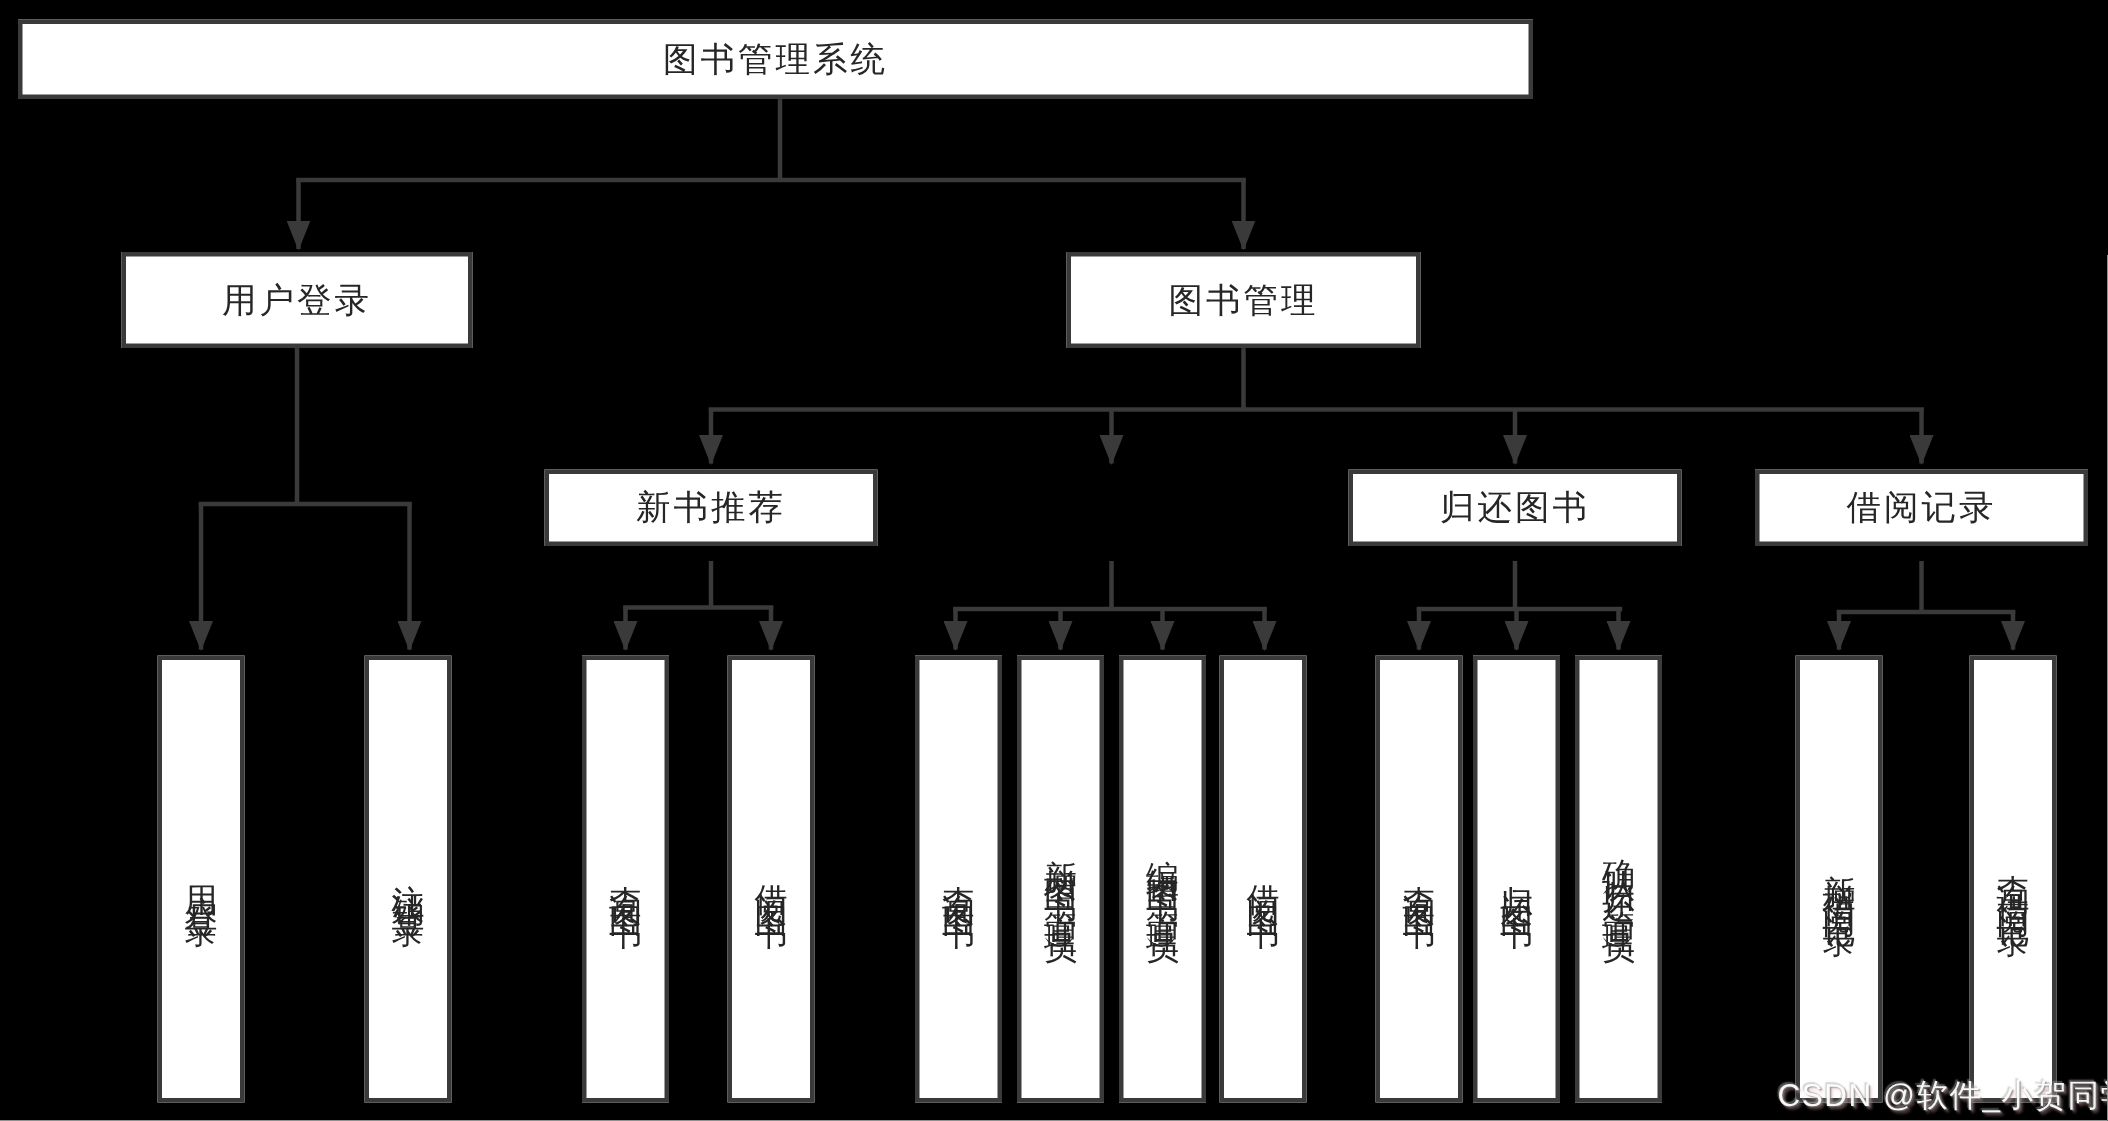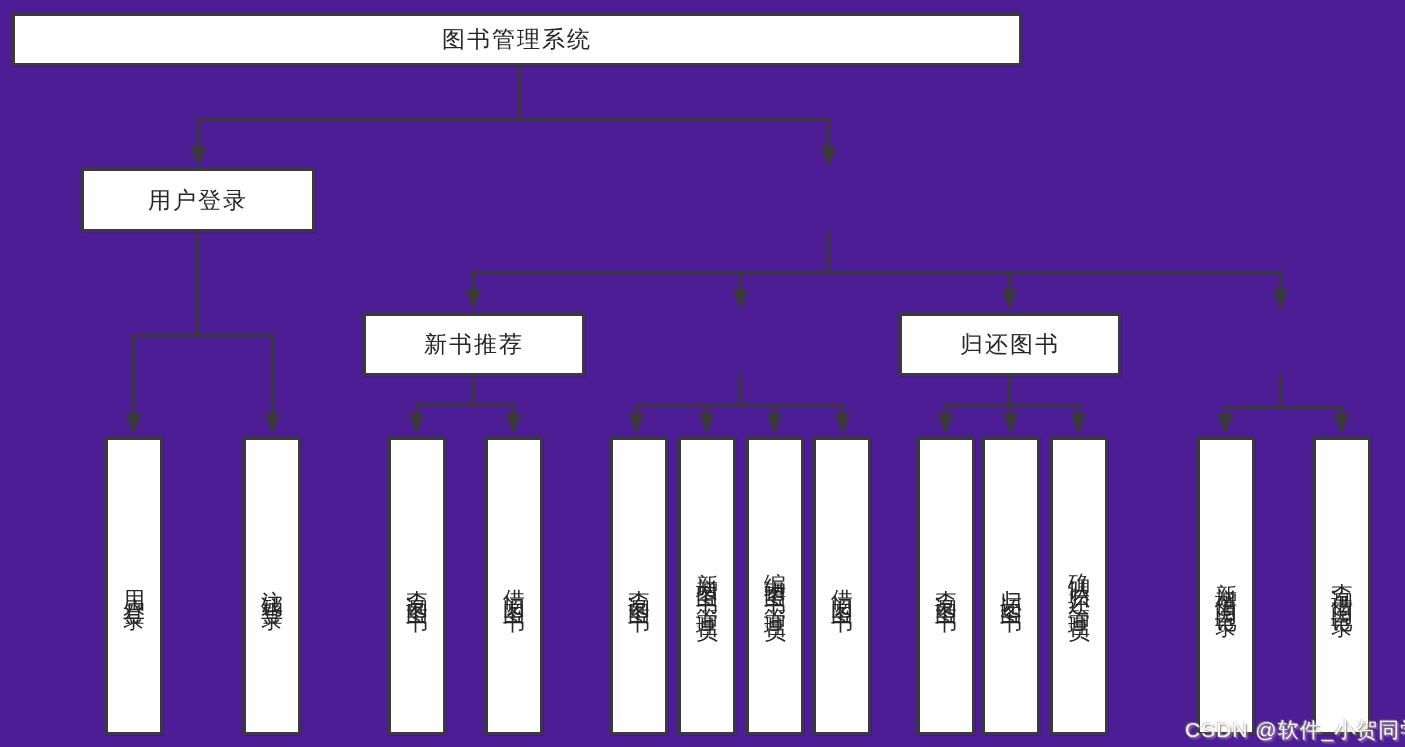--- a/index.html
+++ b/index.html
@@ -5,21 +5,21 @@
   html, body {
     margin: 0;
     padding: 0;
     background: #ffffff;
     font-family: "Liberation Sans", "DejaVu Sans", sans-serif;
   }
   .stage {
     position: relative;
     width: 1405px;
     height: 747px;
-    background: #4c1d95;
+    background: #000000;
     overflow: hidden;
   }
   .connectors {
     position: absolute;
     left: 0; top: 0;
     width: 1405px;
     height: 747px;
   }
   .node {
     position: absolute;
@@ -38,21 +38,21 @@
     writing-mode: vertical-rl;
     text-orientation: mixed;
     font-size: 22px;
     letter-spacing: 7px;
     line-height: 1;
   }
   
   .root-box  { left: 12px;  top: 13px;  width: 1010px; height: 53px; }
   .l2a { left: 81px;  top: 168px; width: 234px; height: 64px; }
   .l2b { left: 711px; top: 168px; width: 236px; height: 64px; }
-  .l3  { top: 313px; height: 63px; width: 222px; }
+  .l3  { top: 313px; height: 51px; width: 222px; }
   .l3a { left: 363px; }
   .l3b { left: 630px; }
   .l3c { left: 899px; }
   .l3d { left: 1170px; }
   .leaf { top: 437px; height: 298px; width: 58px; }
   .A1 { left: 105px; }  .A2 { left: 243px; }
   .B1 { left: 388px; }  .B2 { left: 485px; }
   .C1 { left: 610px; }  .C2 { left: 678px; }  .C3 { left: 746px; }  .C4 { left: 813px; }
   .D1 { left: 917px; }  .D2 { left: 982px; }  .D3 { left: 1050px; }
   .E1 { left: 1197px; } .E2 { left: 1313px; }
@@ -129,23 +129,25 @@
       <path d="M1281,374 V408"></path>
       <path d="M1224.5,408 H1343.5"></path>
       <path d="M1226,407 V433" marker-end="url(#arr)"></path>
       <path d="M1342,407 V433" marker-end="url(#arr)"></path>
     </g>
   </svg>
 
   <div class="node h root-box">图书管理系统</div>
 
   <div class="node h l2a">用户登录</div>
+  <div class="node h l2b">图书管理</div>
 
   <div class="node h l3 l3a">新书推荐</div>
   <div class="node h l3 l3c">归还图书</div>
+  <div class="node h l3 l3d">借阅记录</div>
 
   <div class="node v leaf A1">用户登录</div>
   <div class="node v leaf A2">注销登录</div>
 
   <div class="node v leaf B1">查询图书</div>
   <div class="node v leaf B2">借阅图书</div>
 
   <div class="node v leaf C1">查询图书</div>
   <div class="node v leaf C2">新增图书（管理员）</div>
   <div class="node v leaf C3">编辑图书（管理员）</div>

